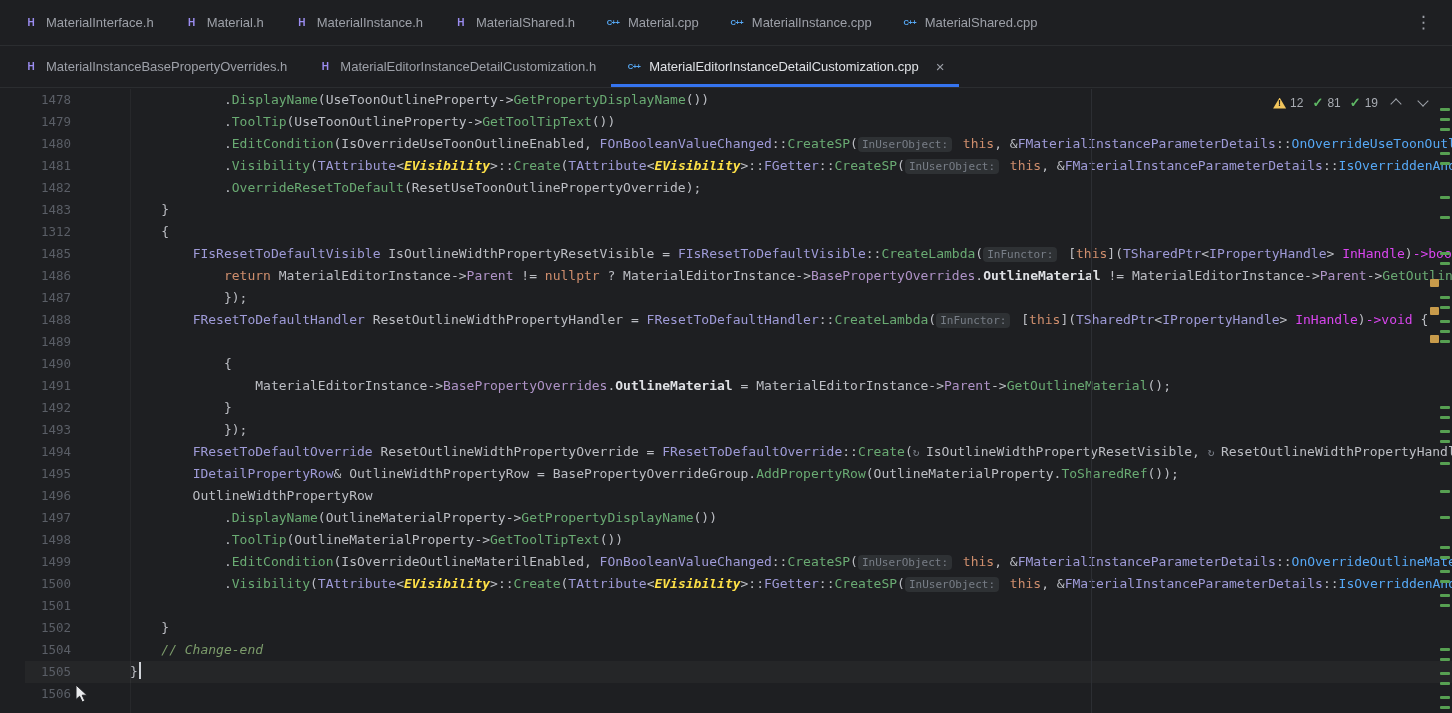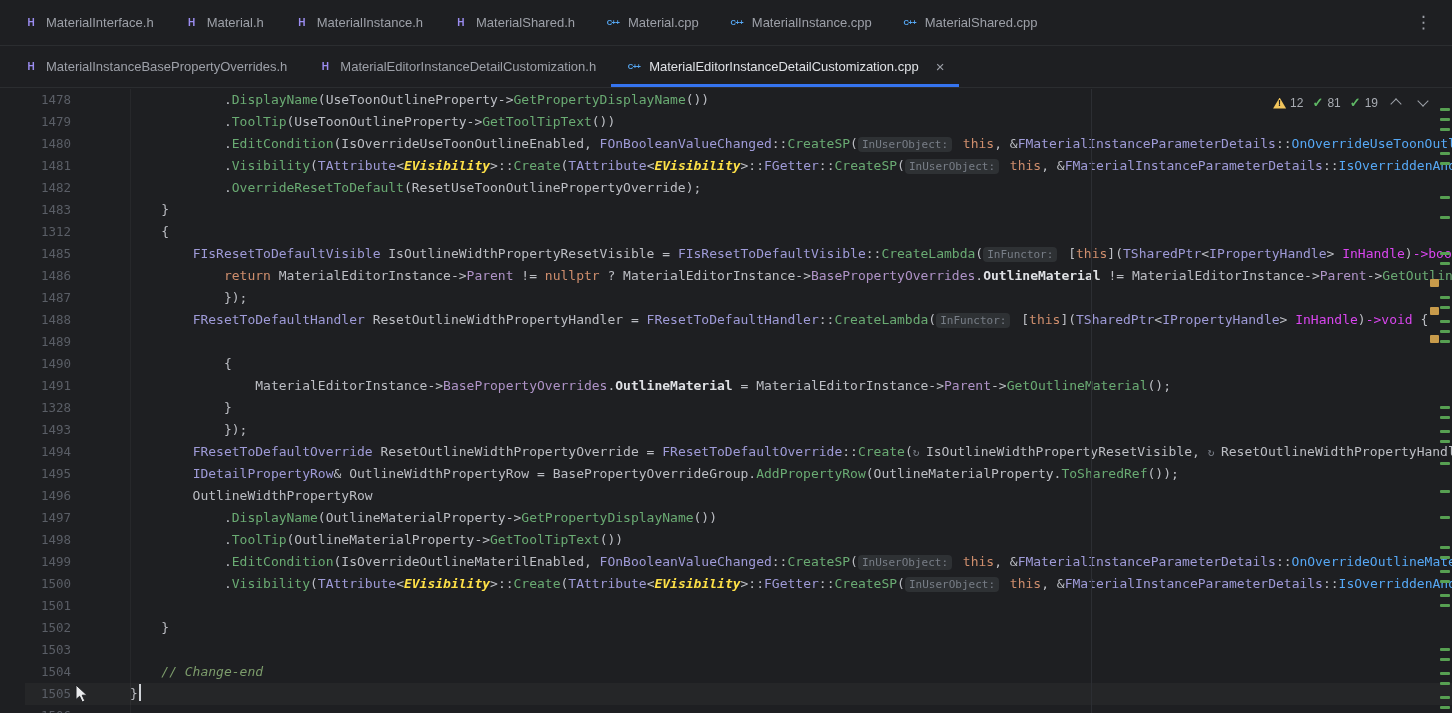--- a/index.html
+++ b/index.html
@@ -138,32 +138,31 @@
         <div class="line"><span class="ln">1482</span><span class="gut2"></span><span class="code"><span class="tok-p">            .</span><span class="tok-m">OverrideResetToDefault</span><span class="tok-p">(ResetUseToonOutlinePropertyOverride);</span></span></div>
         <div class="line"><span class="ln">1483</span><span class="gut2"></span><span class="code"><span class="tok-p">    }</span></span></div>
         <div class="line"><span class="ln">1312</span><span class="gut2"></span><span class="code"><span class="tok-p">    {</span></span></div>
         <div class="line"><span class="ln">1485</span><span class="gut2"></span><span class="code"><span class="tok-p">        </span><span class="tok-t">FIsResetToDefaultVisible</span><span class="tok-p"> IsOutlineWidthPropertyResetVisible = </span><span class="tok-t">FIsResetToDefaultVisible</span><span class="tok-p">::</span><span class="tok-m">CreateLambda</span><span class="tok-p">(</span><span class="tok-h">InFunctor:</span><span class="tok-p"> [</span><span class="tok-k">this</span><span class="tok-p">](</span><span class="tok-t">TSharedPtr</span><span class="tok-p">&lt;</span><span class="tok-t">IPropertyHandle</span><span class="tok-p">&gt; </span><span class="tok-d">InHandle</span><span class="tok-p">)</span><span class="tok-d">-&gt;bool</span><span class="tok-p"> {</span></span></div>
         <div class="line"><span class="ln">1486</span><span class="gut2"></span><span class="code"><span class="tok-p">            </span><span class="tok-k">return</span><span class="tok-p"> MaterialEditorInstance-&gt;</span><span class="tok-f">Parent</span><span class="tok-p"> != </span><span class="tok-k">nullptr</span><span class="tok-p"> ? MaterialEditorInstance-&gt;</span><span class="tok-f">BasePropertyOverrides</span><span class="tok-p">.</span><span class="tok-b">OutlineMaterial</span><span class="tok-p"> != MaterialEditorInstance-&gt;</span><span class="tok-f">Parent</span><span class="tok-p">-&gt;</span><span class="tok-m">GetOutlineMaterial</span></span></div>
         <div class="line"><span class="ln">1487</span><span class="gut2"></span><span class="code"><span class="tok-p">            });</span></span></div>
         <div class="line"><span class="ln">1488</span><span class="gut2"></span><span class="code"><span class="tok-p">        </span><span class="tok-t">FResetToDefaultHandler</span><span class="tok-p"> ResetOutlineWidthPropertyHandler = </span><span class="tok-t">FResetToDefaultHandler</span><span class="tok-p">::</span><span class="tok-m">CreateLambda</span><span class="tok-p">(</span><span class="tok-h">InFunctor:</span><span class="tok-p"> [</span><span class="tok-k">this</span><span class="tok-p">](</span><span class="tok-t">TSharedPtr</span><span class="tok-p">&lt;</span><span class="tok-t">IPropertyHandle</span><span class="tok-p">&gt; </span><span class="tok-d">InHandle</span><span class="tok-p">)</span><span class="tok-d">-&gt;void</span><span class="tok-p"> {</span></span></div>
         <div class="line"><span class="ln">1489</span><span class="gut2"></span></div>
         <div class="line"><span class="ln">1490</span><span class="gut2"></span><span class="code"><span class="tok-p">            {</span></span></div>
         <div class="line"><span class="ln">1491</span><span class="gut2"></span><span class="code"><span class="tok-p">                MaterialEditorInstance-&gt;</span><span class="tok-f">BasePropertyOverrides</span><span class="tok-p">.</span><span class="tok-b">OutlineMaterial</span><span class="tok-p"> = MaterialEditorInstance-&gt;</span><span class="tok-f">Parent</span><span class="tok-p">-&gt;</span><span class="tok-m">GetOutlineMaterial</span><span class="tok-p">();</span></span></div>
-        <div class="line"><span class="ln">1328</span><span class="gut2"></span><span class="code"><span class="tok-p">            }</span></span></div>
+        <div class="line"><span class="ln">1492</span><span class="gut2"></span><span class="code"><span class="tok-p">            }</span></span></div>
         <div class="line"><span class="ln">1493</span><span class="gut2"></span><span class="code"><span class="tok-p">            });</span></span></div>
         <div class="line"><span class="ln">1494</span><span class="gut2"></span><span class="code"><span class="tok-p">        </span><span class="tok-t">FResetToDefaultOverride</span><span class="tok-p"> ResetOutlineWidthPropertyOverride = </span><span class="tok-t">FResetToDefaultOverride</span><span class="tok-p">::</span><span class="tok-m">Create</span><span class="tok-p">(</span><span class="tok-i">↻ </span><span class="tok-p">IsOutlineWidthPropertyResetVisible, </span><span class="tok-i">↻ </span><span class="tok-p">ResetOutlineWidthPropertyHandler);</span></span></div>
         <div class="line"><span class="ln">1495</span><span class="gut2"></span><span class="code"><span class="tok-p">        </span><span class="tok-t">IDetailPropertyRow</span><span class="tok-p">&amp; OutlineWidthPropertyRow = BasePropertyOverrideGroup.</span><span class="tok-m">AddPropertyRow</span><span class="tok-p">(OutlineMaterialProperty.</span><span class="tok-m">ToSharedRef</span><span class="tok-p">());</span></span></div>
         <div class="line"><span class="ln">1496</span><span class="gut2"></span><span class="code"><span class="tok-p">        OutlineWidthPropertyRow</span></span></div>
         <div class="line"><span class="ln">1497</span><span class="gut2"></span><span class="code"><span class="tok-p">            .</span><span class="tok-m">DisplayName</span><span class="tok-p">(OutlineMaterialProperty-&gt;</span><span class="tok-m">GetPropertyDisplayName</span><span class="tok-p">())</span></span></div>
         <div class="line"><span class="ln">1498</span><span class="gut2"></span><span class="code"><span class="tok-p">            .</span><span class="tok-m">ToolTip</span><span class="tok-p">(OutlineMaterialProperty-&gt;</span><span class="tok-m">GetToolTipText</span><span class="tok-p">())</span></span></div>
         <div class="line"><span class="ln">1499</span><span class="gut2"></span><span class="code"><span class="tok-p">            .</span><span class="tok-m">EditCondition</span><span class="tok-p">(IsOverrideOutlineMaterilEnabled, </span><span class="tok-t">FOnBooleanValueChanged</span><span class="tok-p">::</span><span class="tok-m">CreateSP</span><span class="tok-p">(</span><span class="tok-h">InUserObject:</span><span class="tok-p"> </span><span class="tok-k">this</span><span class="tok-p">, &amp;</span><span class="tok-t">FMaterialInstanceParameterDetails</span><span class="tok-p">::</span><span class="tok-r">OnOverrideOutlineMaterialChanged</span></span></div>
         <div class="line"><span class="ln">1500</span><span class="gut2"></span><span class="code"><span class="tok-p">            .</span><span class="tok-m">Visibility</span><span class="tok-p">(</span><span class="tok-t">TAttribute</span><span class="tok-p">&lt;</span><span class="tok-tb">EVisibility</span><span class="tok-p">&gt;::</span><span class="tok-m">Create</span><span class="tok-p">(</span><span class="tok-t">TAttribute</span><span class="tok-p">&lt;</span><span class="tok-tb">EVisibility</span><span class="tok-p">&gt;::</span><span class="tok-t">FGetter</span><span class="tok-p">::</span><span class="tok-m">CreateSP</span><span class="tok-p">(</span><span class="tok-h">InUserObject:</span><span class="tok-p"> </span><span class="tok-k">this</span><span class="tok-p">, &amp;</span><span class="tok-t">FMaterialInstanceParameterDetails</span><span class="tok-p">::</span><span class="tok-r">IsOverriddenAndVisible</span></span></div>
         <div class="line"><span class="ln">1501</span><span class="gut2"></span></div>
         <div class="line"><span class="ln">1502</span><span class="gut2"></span><span class="code"><span class="tok-p">    }</span></span></div>
-        <div class="line"><span class="ln">1503</span><span class="gut2"></span><span class="code"></span></div>
         <div class="line"><span class="ln">1504</span><span class="gut2"></span><span class="code"><span class="tok-c">    // Change-end</span></span></div>
         <div class="line caretline"><span class="ln">1505</span><span class="gut2"></span><span class="code"><span class="tok-p">}</span><span class="caret"></span></span></div>
         <div class="line"><span class="ln">1506</span><span class="gut2"></span><span class="code"></span></div>
       </div>
     <div class="gutline"></div>
     <div class="guide"></div>
 
     <div class="inspections">
       <span class="insp-item">
         <span class="tri">!</span>

